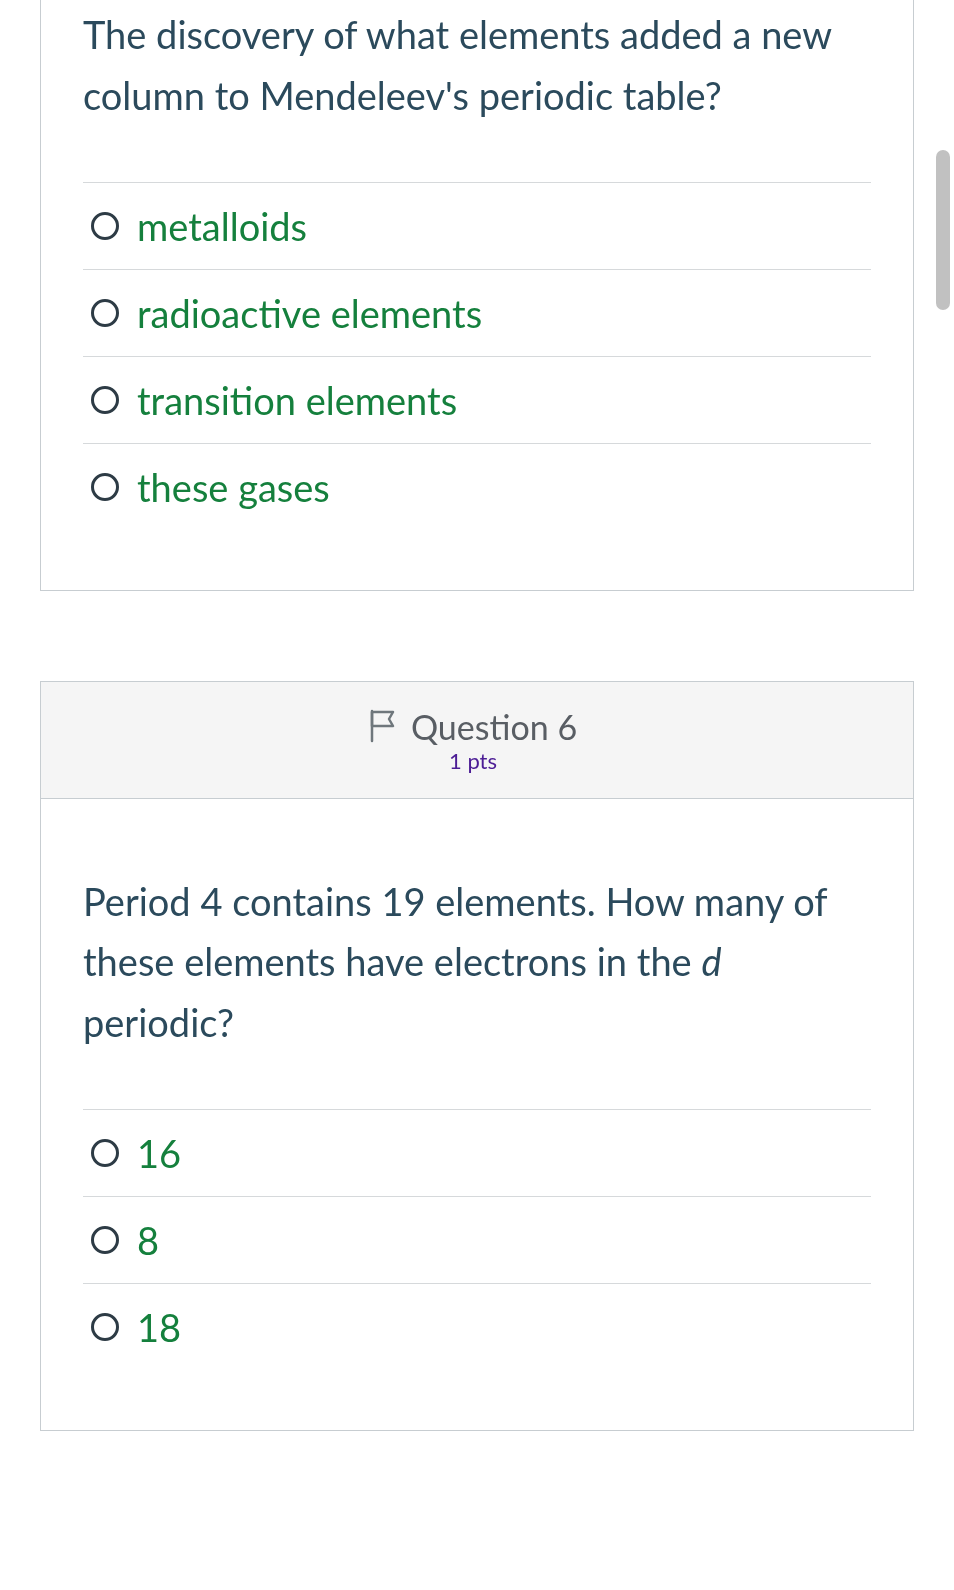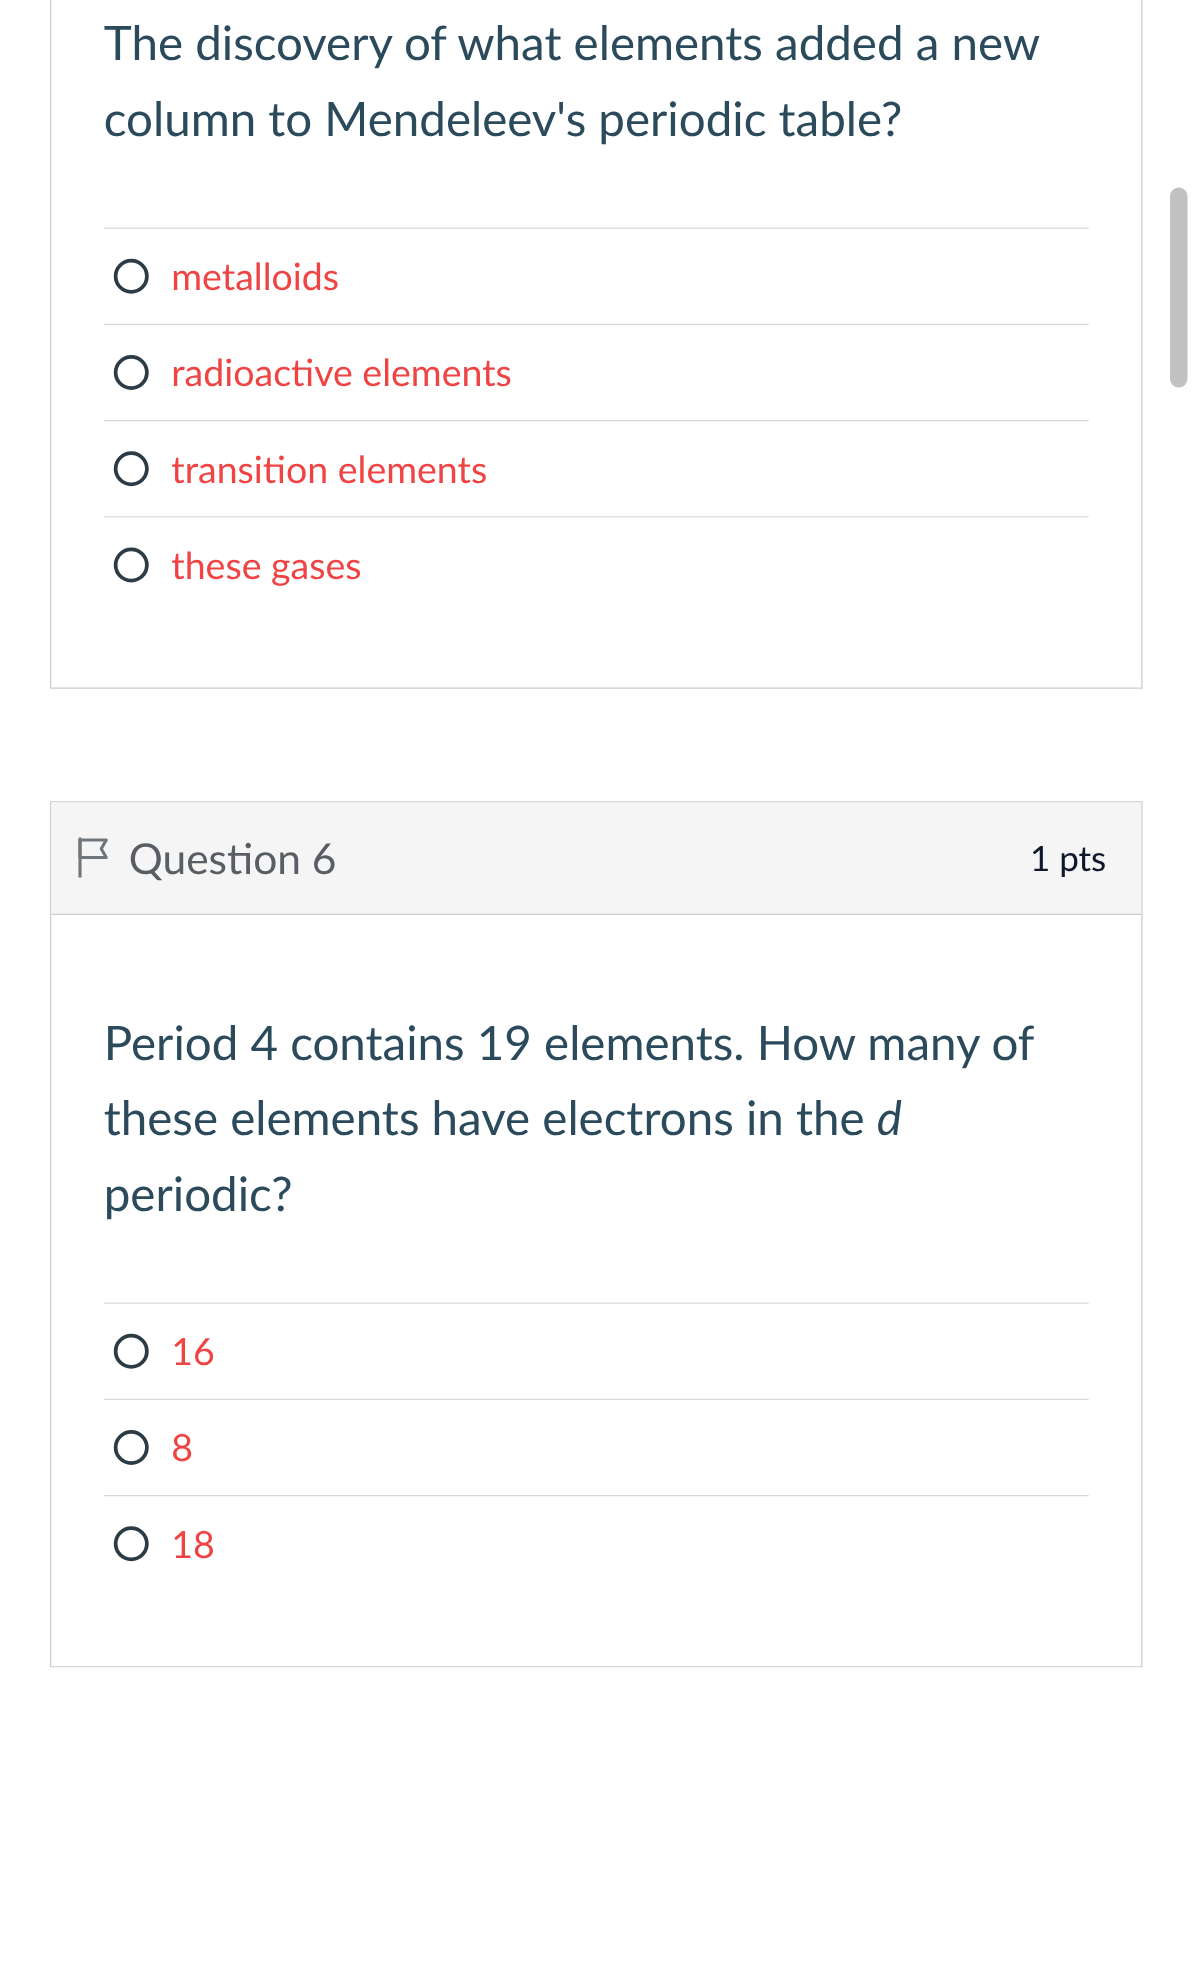--- a/index.html
+++ b/index.html
@@ -19,40 +19,41 @@
   .question-card:first-of-type {
     border-top: none;
   }
   .question-header {
     background: #f5f5f5;
     border-bottom: 1px solid #c7cdd1;
     padding: 24px 28px 24px 20px;
     display: flex;
     align-items: center;
     justify-content: space-between;
+    flex-direction: column;
   }
   .q-left {
     display: flex;
     align-items: center;
     gap: 14px;
   }
   .flag-icon {
     width: 28px;
     height: 34px;
     flex-shrink: 0;
   }
   .q-title {
     font-size: 34px;
     font-weight: 400;
     color: #595e64;
   }
   .q-pts {
-    font-size: 28px;
+    font-size: 22px;
     font-weight: 400;
-    color: #0f172a;
+    color: #4c1d95;
   }
   .question-body {
     padding: 28px 42px 60px 42px;
   }
   .first .question-body {
     padding-top: 4px;
     padding-bottom: 60px;
   }
   .q-text {
     font-size: 38px;
@@ -72,22 +73,22 @@
   .option-row:last-child { border-bottom: none; }
   .radio {
     width: 28px;
     height: 28px;
     border: 3px solid #2d3b45;
     border-radius: 50%;
     flex-shrink: 0;
     background: #fff;
   }
   .option-text {
-    font-size: 30px;
-    color: #ef4444;
+    font-size: 38px;
+    color: #15803d;
   }
   .scrollbar-track {
     position: absolute;
     top: 0;
     right: 4px;
     width: 14px;
     height: 100%;
   }
   .scrollbar-thumb {
     position: absolute;

